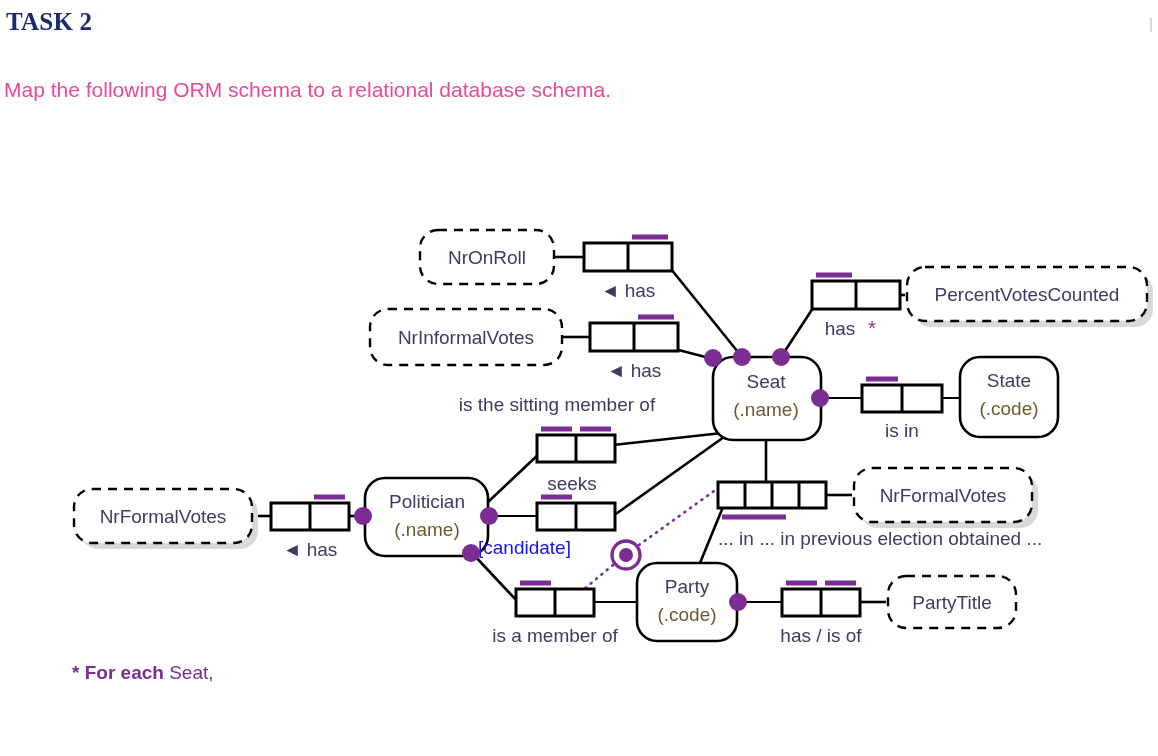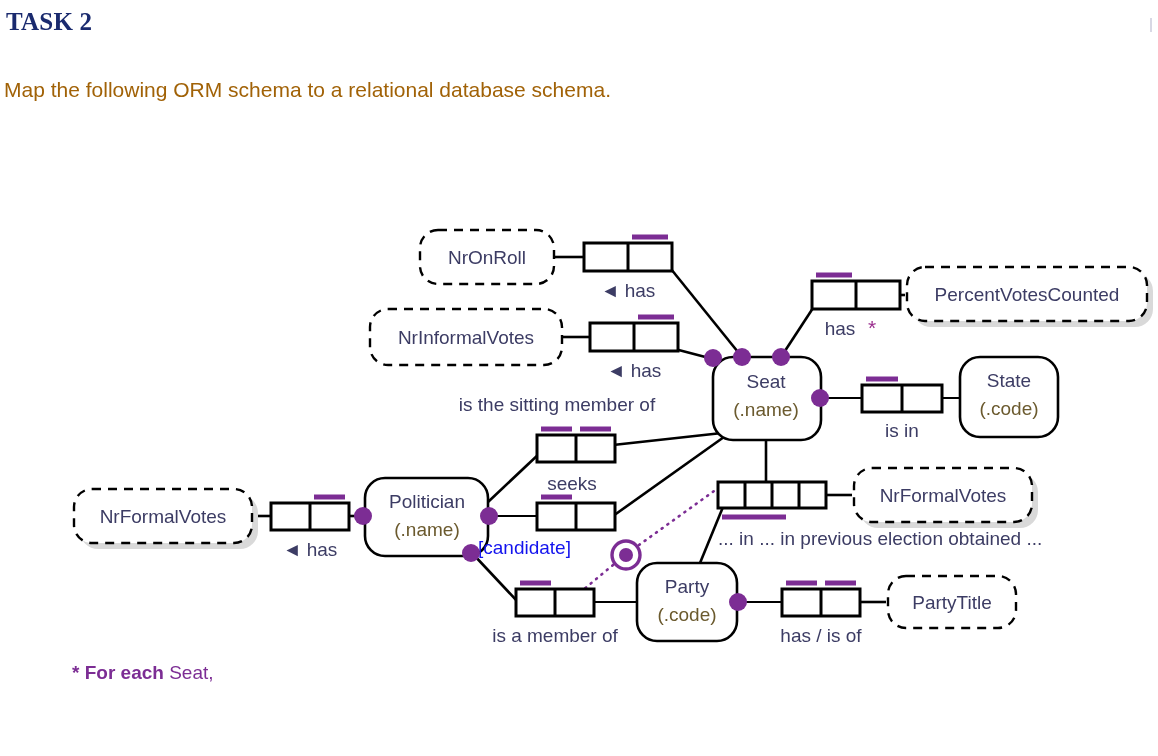--- a/index.html
+++ b/index.html
@@ -25,21 +25,21 @@
     font-weight: bold;
     font-size: 25px;
     color: #1a2a6e;
     letter-spacing: 0.2px;
   }
   .task-instruction {
     position: absolute;
     left: 4px; top: 78px;
     font-family: "Liberation Sans", sans-serif;
     font-size: 21px;
-    color: #a16207;
+    color: #ec4899;
   }
   #diagram {
     position: absolute;
     left: 0; top: 145px;
     width: 1158px;
     height: 540px;
   }
   .corner-mark {
     position: absolute;
     right: 6px; top: 18px;

